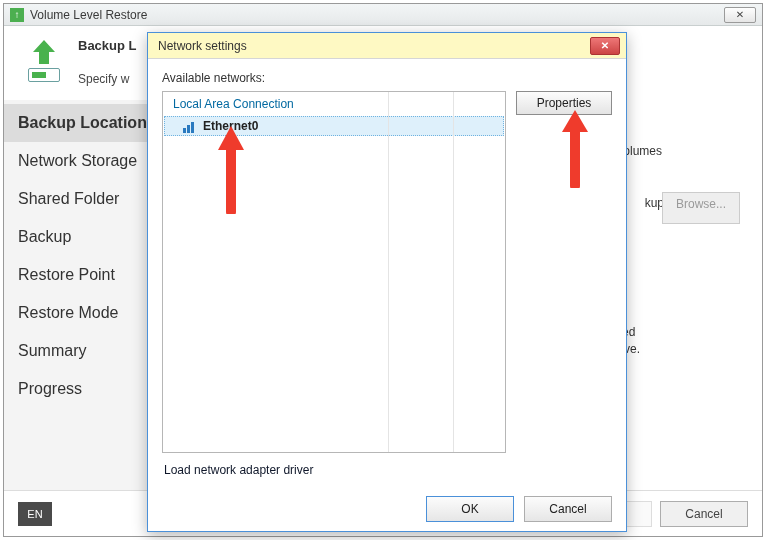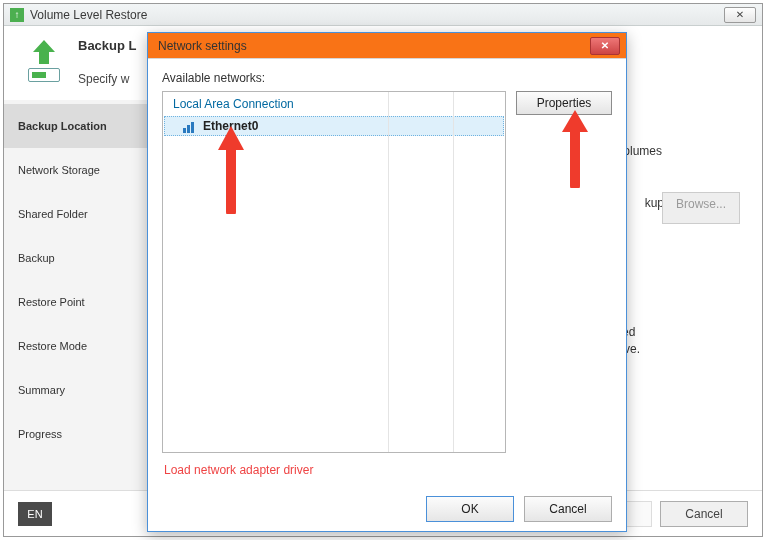--- a/index.html
+++ b/index.html
@@ -92,22 +92,22 @@
     display: flex;
     position: absolute;
     top: 96px; left: 0; right: 0; bottom: 46px;
   }
   .sidebar {
     width: 170px;
     background: #f4f4f4;
     padding-top: 4px;
   }
   .sidebar-item {
-    padding: 16px 14px;
-    font-size: 11px;
+    padding: 10px 14px;
+    font-size: 16px;
     color: #333;
     cursor: default;
   }
   .sidebar-item.active {
     background: #dcdcdc;
     font-weight: bold;
   }
   .main-panel {
     flex: 1;
     position: relative;
@@ -186,21 +186,21 @@
     left: 143px; top: 28px;
     width: 480px; height: 500px;
     border: 1px solid #4a90d9;
     background: #fff;
     box-shadow: 0 4px 14px rgba(0,0,0,.28);
     display: flex;
     flex-direction: column;
   }
   .dlg-titlebar {
     height: 26px;
-    background: #f97316;
+    background: #fef9c3;
     display: flex;
     align-items: center;
     padding: 0 6px 0 10px;
     border-bottom: 1px solid #d6d6d6;
     color: #333;
   }
   .dlg-titlebar .t { flex: 1; }
   .dlg-close {
     width: 30px; height: 18px;
     background: linear-gradient(#e77,#c44);
@@ -280,21 +280,21 @@
   }
   .props-btn {
     width: 96px; height: 24px;
     border: 1px solid #8c8c8c;
     background: linear-gradient(#fcfcfc,#e4e4e4);
     text-align: center;
     line-height: 22px;
     color: #222;
   }
   .link-load {
-    color: #ef4444;
+    color: #0f172a;
     padding: 10px 2px 4px 2px;
     cursor: pointer;
   }
   .dlg-footer {
     height: 44px;
     display: flex;
     align-items: center;
     justify-content: flex-end;
     padding: 0 14px;
     gap: 10px;

